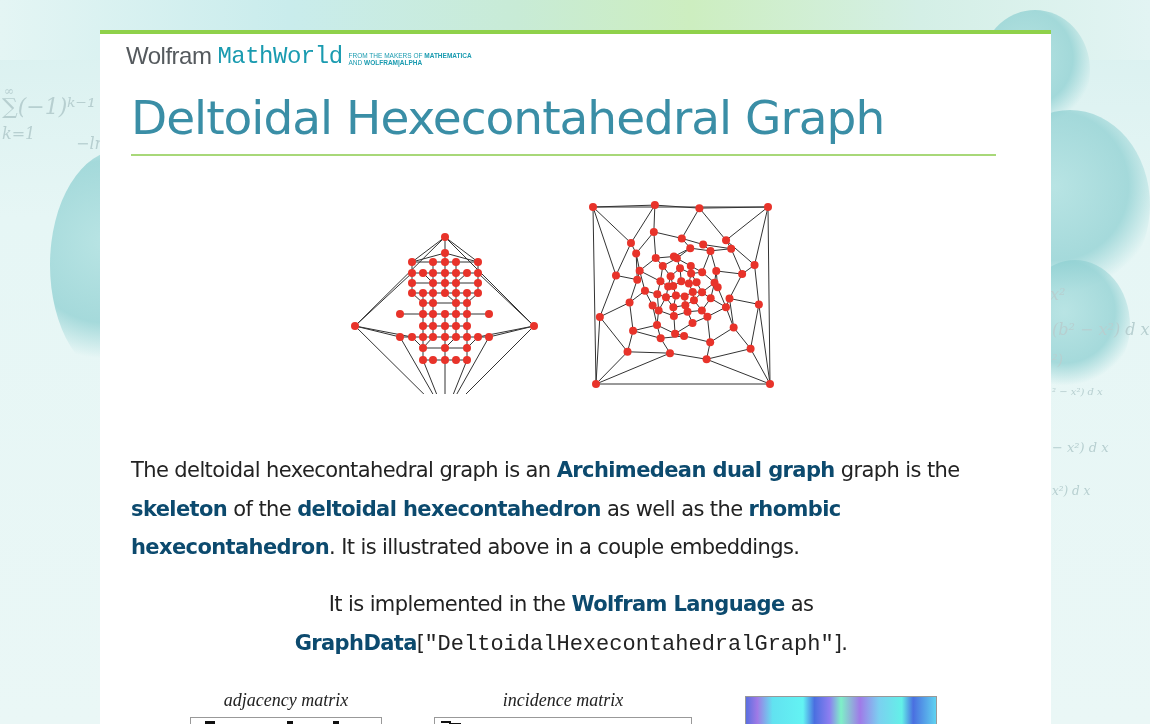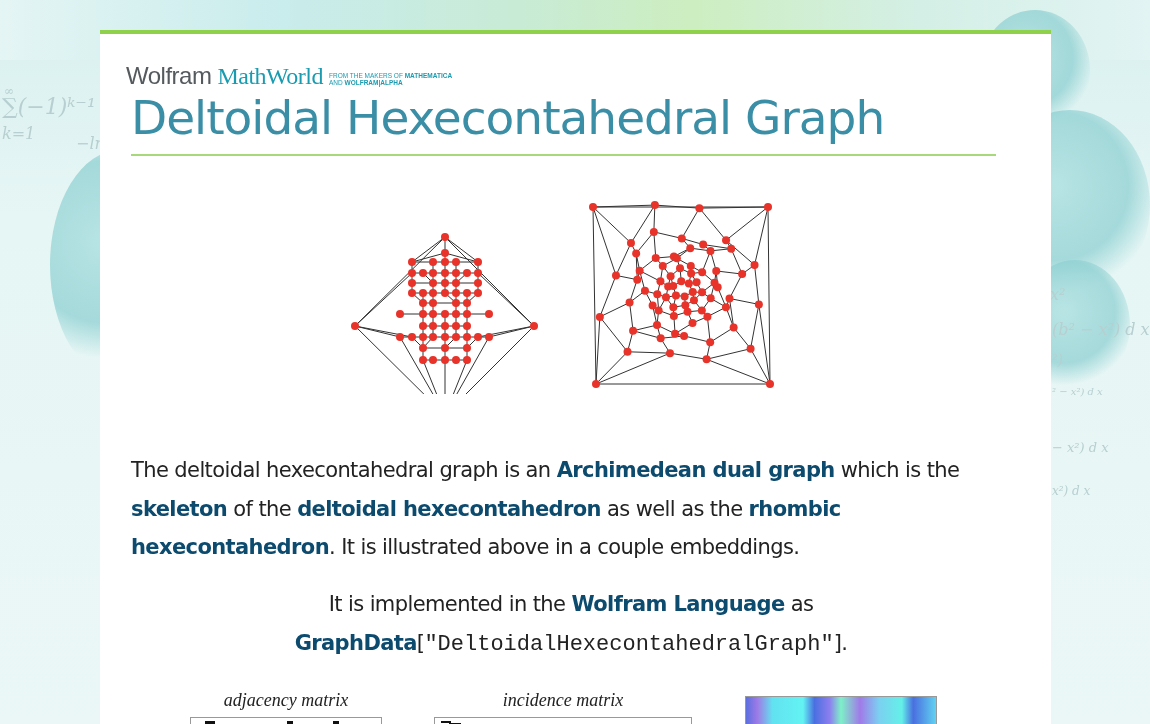--- a/index.html
+++ b/index.html
@@ -18,24 +18,24 @@
   .bg-blob {
     position:absolute; border-radius:50%;
     background: radial-gradient(circle at 40% 40%, #a9dede 0%, #8fd0d2 50%, rgba(143,208,210,0) 72%);
     opacity:0.75;
   }
   .card {
     position:absolute; left:100px; top:30px; width:951px; height:720px;
     background:#ffffff; border-top:4px solid #8fd14a;
   }
   .brand {
-    position:absolute; left:26px; top:28px; display:flex; align-items:flex-end; gap:6px;
+    position:absolute; left:26px; top:8px; display:flex; align-items:flex-end; gap:6px;
   }
   .brand-wolfram { font-family:"Liberation Sans", sans-serif; font-size:24px; color:#555a5e; letter-spacing:-0.5px; }
-  .brand-mathworld { font-family:Liberation Serif, serif; font-size:24px; color:#1a9bb0; letter-spacing:-0.5px; }
+  .brand-mathworld { font-family:Liberation Mono, monospace; font-size:24px; color:#1a9bb0; letter-spacing:-0.5px; }
   .brand-tag { font-family:"Liberation Sans", sans-serif; font-size:6.5px; line-height:7px; color:#1a9bb0; padding-bottom:4px; text-transform:uppercase; }
   .brand-tag b { font-weight:bold; }
   .title {
     position:absolute; left:31px; top:56px; margin:0;
     font-family:"DejaVu Sans", sans-serif; font-weight:normal;
     font-size:47px; color:#3a8ea6; letter-spacing:-1px;text-align:right;
   }
   .title-rule { position:absolute; left:31px; top:120px; width:865px; height:2px; background:#a8d879; }
   .figure { position:absolute; left:245px; top:160px; width:450px; height:200px; }
   .para {
@@ -480,21 +480,21 @@
         <circle cx="102.85435150715375" cy="89.60707968824512" r="4" fill="#e8332a"></circle>
         <circle cx="106.74136487519286" cy="98.04329526091014" r="4" fill="#e8332a"></circle>
         <circle cx="7" cy="13" r="4" fill="#e8332a"></circle>
         <circle cx="182" cy="13" r="4" fill="#e8332a"></circle>
         <circle cx="10" cy="190" r="4" fill="#e8332a"></circle>
         <circle cx="184" cy="190" r="4" fill="#e8332a"></circle>
       </svg>
   </div>
 
   <p class="para" style="top:417px;">
-    <span>The deltoidal hexecontahedral graph is an </span><a>Archimedean dual graph</a><span> which is the </span><br><a>skeleton</a><span> of the </span><a>deltoidal hexecontahedron</a><span> as well as the </span><a>rhombic hexecontahedron</a><span>. It is illustrated above in a couple embeddings.</span>
+    <span>The deltoidal hexecontahedral graph is an </span><a>Archimedean dual graph</a><span> graph is the </span><br><a>skeleton</a><span> of the </span><a>deltoidal hexecontahedron</a><span> as well as the </span><a>rhombic hexecontahedron</a><span>. It is illustrated above in a couple embeddings.</span>
   </p>
 
   <p class="para" style="top:551px;text-align:center;">
     <span>It is implemented in the </span><a>Wolfram Language</a><span> as </span><br><a>GraphData</a><span>[</span><span class="code">"DeltoidalHexecontahedralGraph"</span><span>].</span>
   </p>
 
   <div class="matrix-block" style="left:90px;width:192px;">
     <div class="matrix-label">adjacency matrix</div>
     <div class="matrix-box">
       <div style="position:absolute;left:14px;top:3px;width:10px;height:4px;background:#111;"></div>

